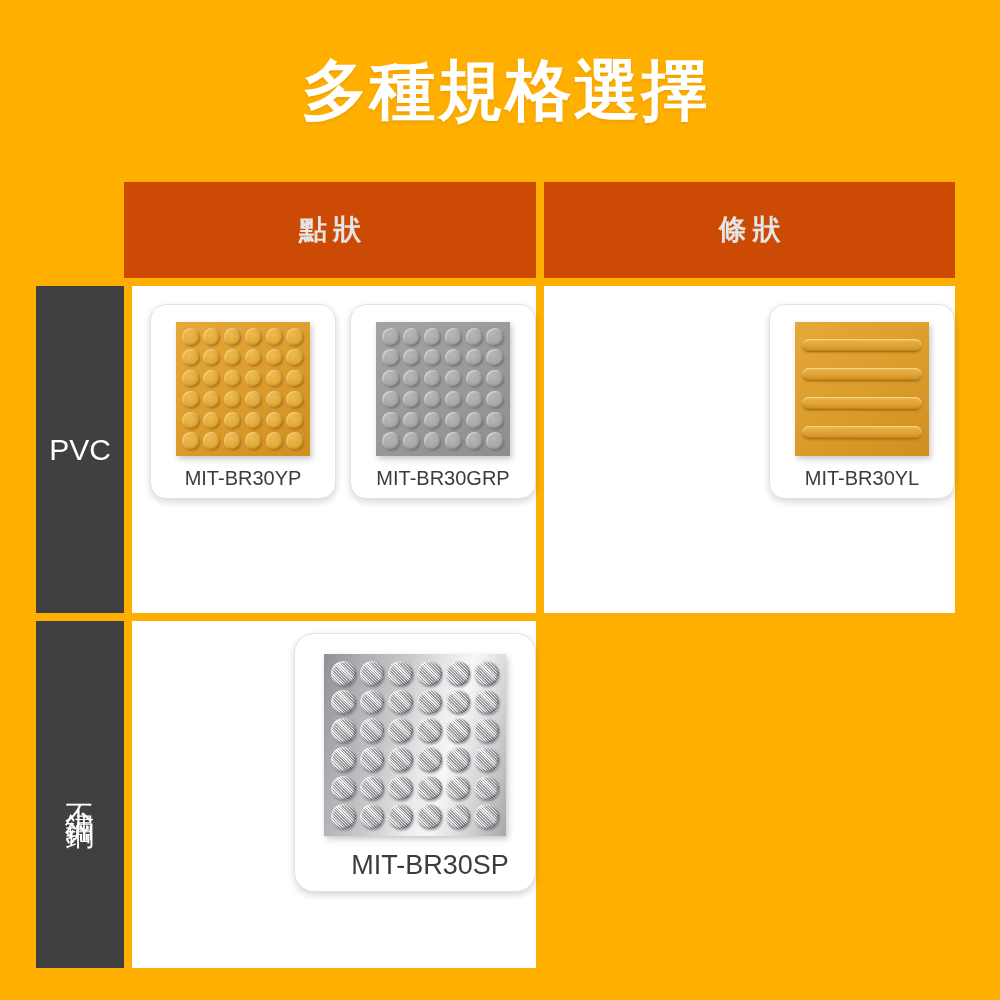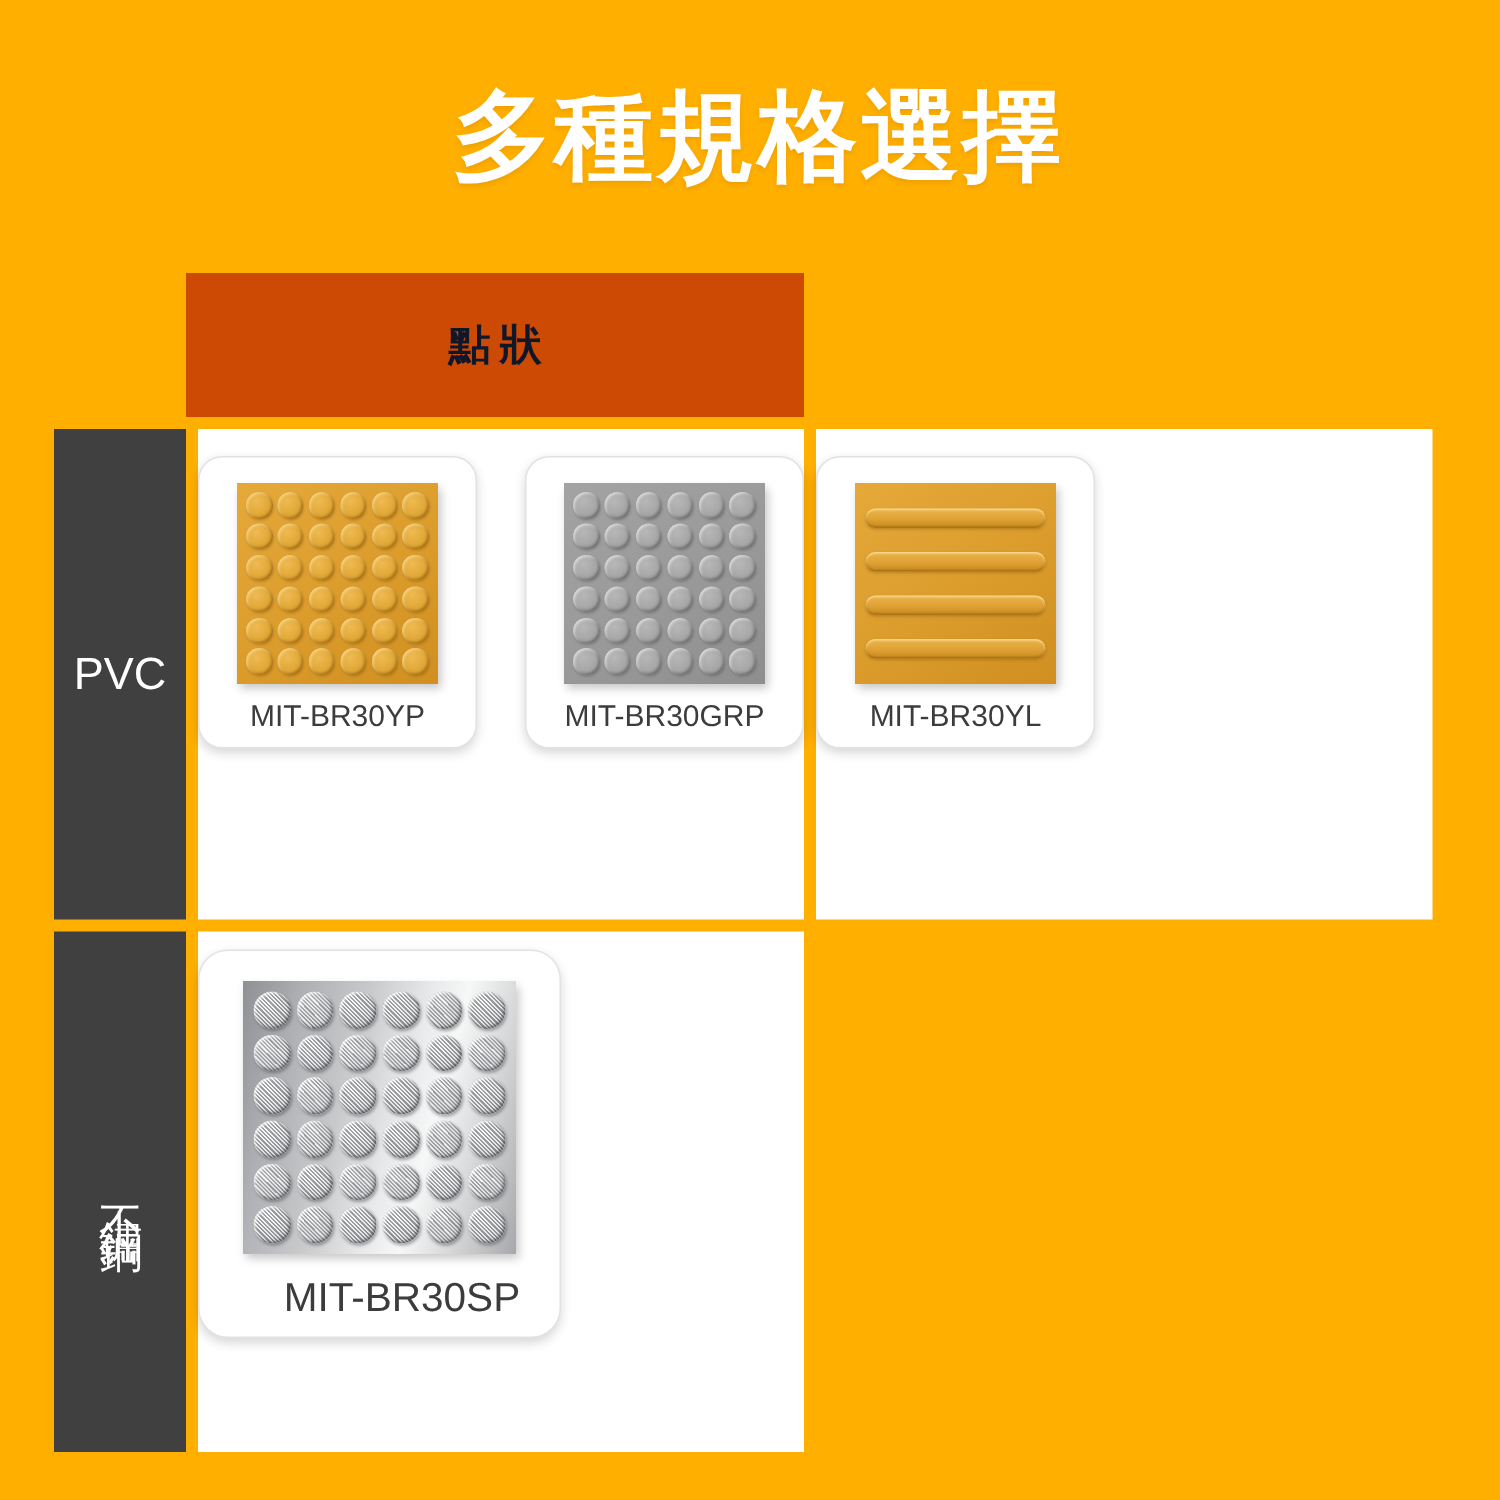--- a/index.html
+++ b/index.html
@@ -57,21 +57,21 @@
   .head-cell {
     position: absolute;
     top: 0;
     height: 96px;
     background: #CC4A04;
     display: flex;
     align-items: center;
     justify-content: center;
   }
   .head-cell .htext {
-    color: #0f172a;
+    color: #e5e5e5;
     font-size: 28px;
     font-weight: bold;
     letter-spacing: 6px;
     text-indent: 6px;
     text-align: right;
   }
   .head-dot  { left: 88px;  width: 412px; }
   .head-bar  { left: 508px; width: 411px; }
 
   
@@ -108,21 +108,21 @@
   .cell-pvc-dot { left: 96px;  top: 104px; width: 404px; height: 327px; }
   .cell-pvc-bar { left: 508px; top: 104px; width: 411px; height: 327px; }
   .cell-ss-dot  { left: 96px;  top: 439px; width: 404px; height: 347px; }
   .cell-ss-bar  { left: 508px; top: 439px; width: 411px; height: 347px; }
 
   .cell-inner {
     width: 100%;
     height: 100%;
     display: flex;
     align-items: flex-start;
-    justify-content: space-between;
+    justify-content: flex-end;
     gap: 14px;
     padding-top: 18px;
     box-sizing: border-box;
   }
   .cell-inner.single { gap: 0; padding-top: 12px; }
 
   
   .card {
     background: #FFFFFF;
     border: 1px solid #E2E2E2;
@@ -281,20 +281,23 @@
 <div class="title-wrap">
   <div class="title">多種規格選擇</div>
 </div>
 
 <div class="table">
 
   <div class="head-row">
     <div class="head-cell head-dot">
       <span class="htext">點狀</span>
     </div>
+    <div class="head-cell head-bar">
+      <span class="htext">條狀</span>
+    </div>
   </div>
 
   <div class="rowlabel pvc">
     <span class="ltext">PVC</span>
   </div>
 
   <div class="rowlabel ss">
     <span class="ltext">不鏽鋼</span>
   </div>
 

